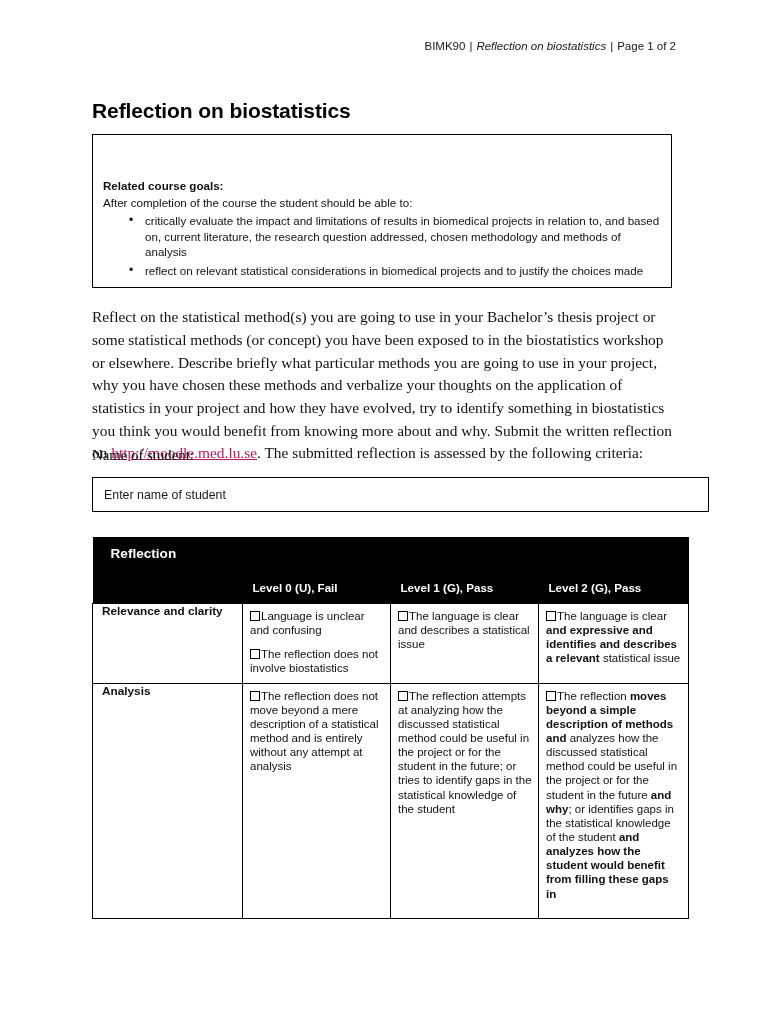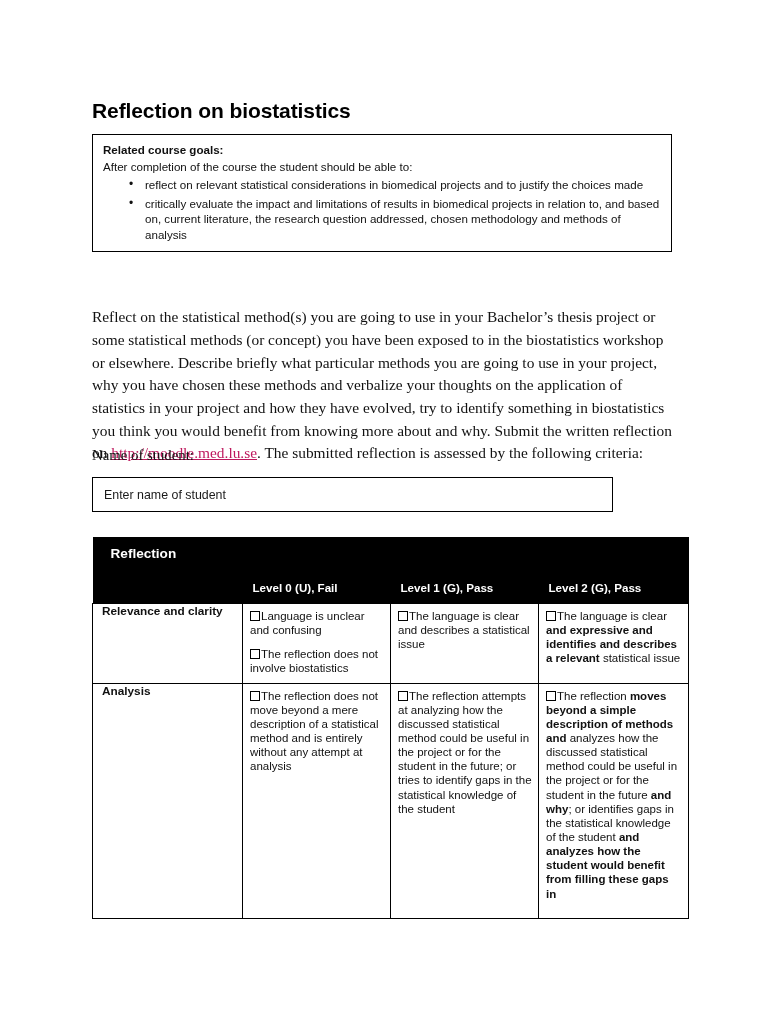--- a/index.html
+++ b/index.html
@@ -55,21 +55,21 @@
     left: 92px;
     width: 580px;
     box-sizing: border-box;
     border: 1.5px solid #000;
     padding: 7px 10px 9px 10px;
     font-family: "Liberation Sans", sans-serif;
     font-size: 11.6px;
     line-height: 1.34;
     color: #111;
   }
-  .goals-title { font-weight: bold; }
+  .goals-title { font-weight: bold; margin-top: 36px; }
   .goals-sub { margin-top: 1px; }
   .goals-list {
     margin: 2px 0 0 0;
     padding-left: 42px;
     list-style: none;
   }
   .goals-list li {
     position: relative;
     margin-top: 3px;
     padding-left: 0;
@@ -105,21 +105,21 @@
     top: 447px;
     left: 92px;
     font-family: "Liberation Serif", serif;
     font-size: 14.8px;
     color: #111;
   }
   .name-field {
     position: absolute;
     top: 477px;
     left: 92px;
-    width: 521px;
+    width: 617px;
     height: 35px;
     box-sizing: border-box;
     border: 1.4px solid #000;
     background: #fff;
     display: flex;
     align-items: center;
     padding-left: 11px;
     font-family: "Liberation Sans", sans-serif;
     font-size: 12.4px;
     color: #1a1a1a;
@@ -195,29 +195,32 @@
   .b { font-weight: bold; }
 
   .row-analysis td { height: 222px; }
   .clip { overflow: hidden; }
 </style>
 </head>
 <body>
 
 <div class="page">
 
+  <div class="doc-header">
+    <span>BIMK90</span><span class="sep">|</span><span class="em">Reflection on biostatistics</span><span class="sep">|</span><span>Page 1 of 2</span>
+  </div>
 
   <h1 class="doc-title">Reflection on biostatistics</h1>
 
   <div class="goals-box">
     <div class="goals-title">Related course goals:</div>
     <div class="goals-sub">After completion of the course the student should be able to:</div>
     <ul class="goals-list">
+      <li>critically evaluate the impact and limitations of results in biomedical projects in relation to, and based on, current literature, the research question addressed, chosen methodology and methods of analysis</li>
       <li>reflect on relevant statistical considerations in biomedical projects and to justify the choices made</li>
-      <li>critically evaluate the impact and limitations of results in biomedical projects in relation to, and based on, current literature, the research question addressed, chosen methodology and methods of analysis</li>
     </ul>
   </div>
 
   <p class="body-para"><span>Reflect on the statistical method(s) you are going to use in your Bachelor’s thesis project or some statistical methods (or concept) you have been exposed to in the biostatistics workshop or elsewhere. Describe briefly what particular methods you are going to use in your project, why you have chosen these methods and verbalize your thoughts on the application of statistics in your project and how they have evolved, try to identify something in biostatistics you think you would benefit from knowing more about and why. Submit the written reflection on </span><a class="link" href="#">http://moodle.med.lu.se</a><span>. The submitted reflection is assessed by the following criteria:</span></p>
 
   <div class="name-label">Name of student:</div>
   <div class="name-field" placeholder="Enter name of student">Enter name of student</div>
 
   <table class="rubric">
     <colgroup>

